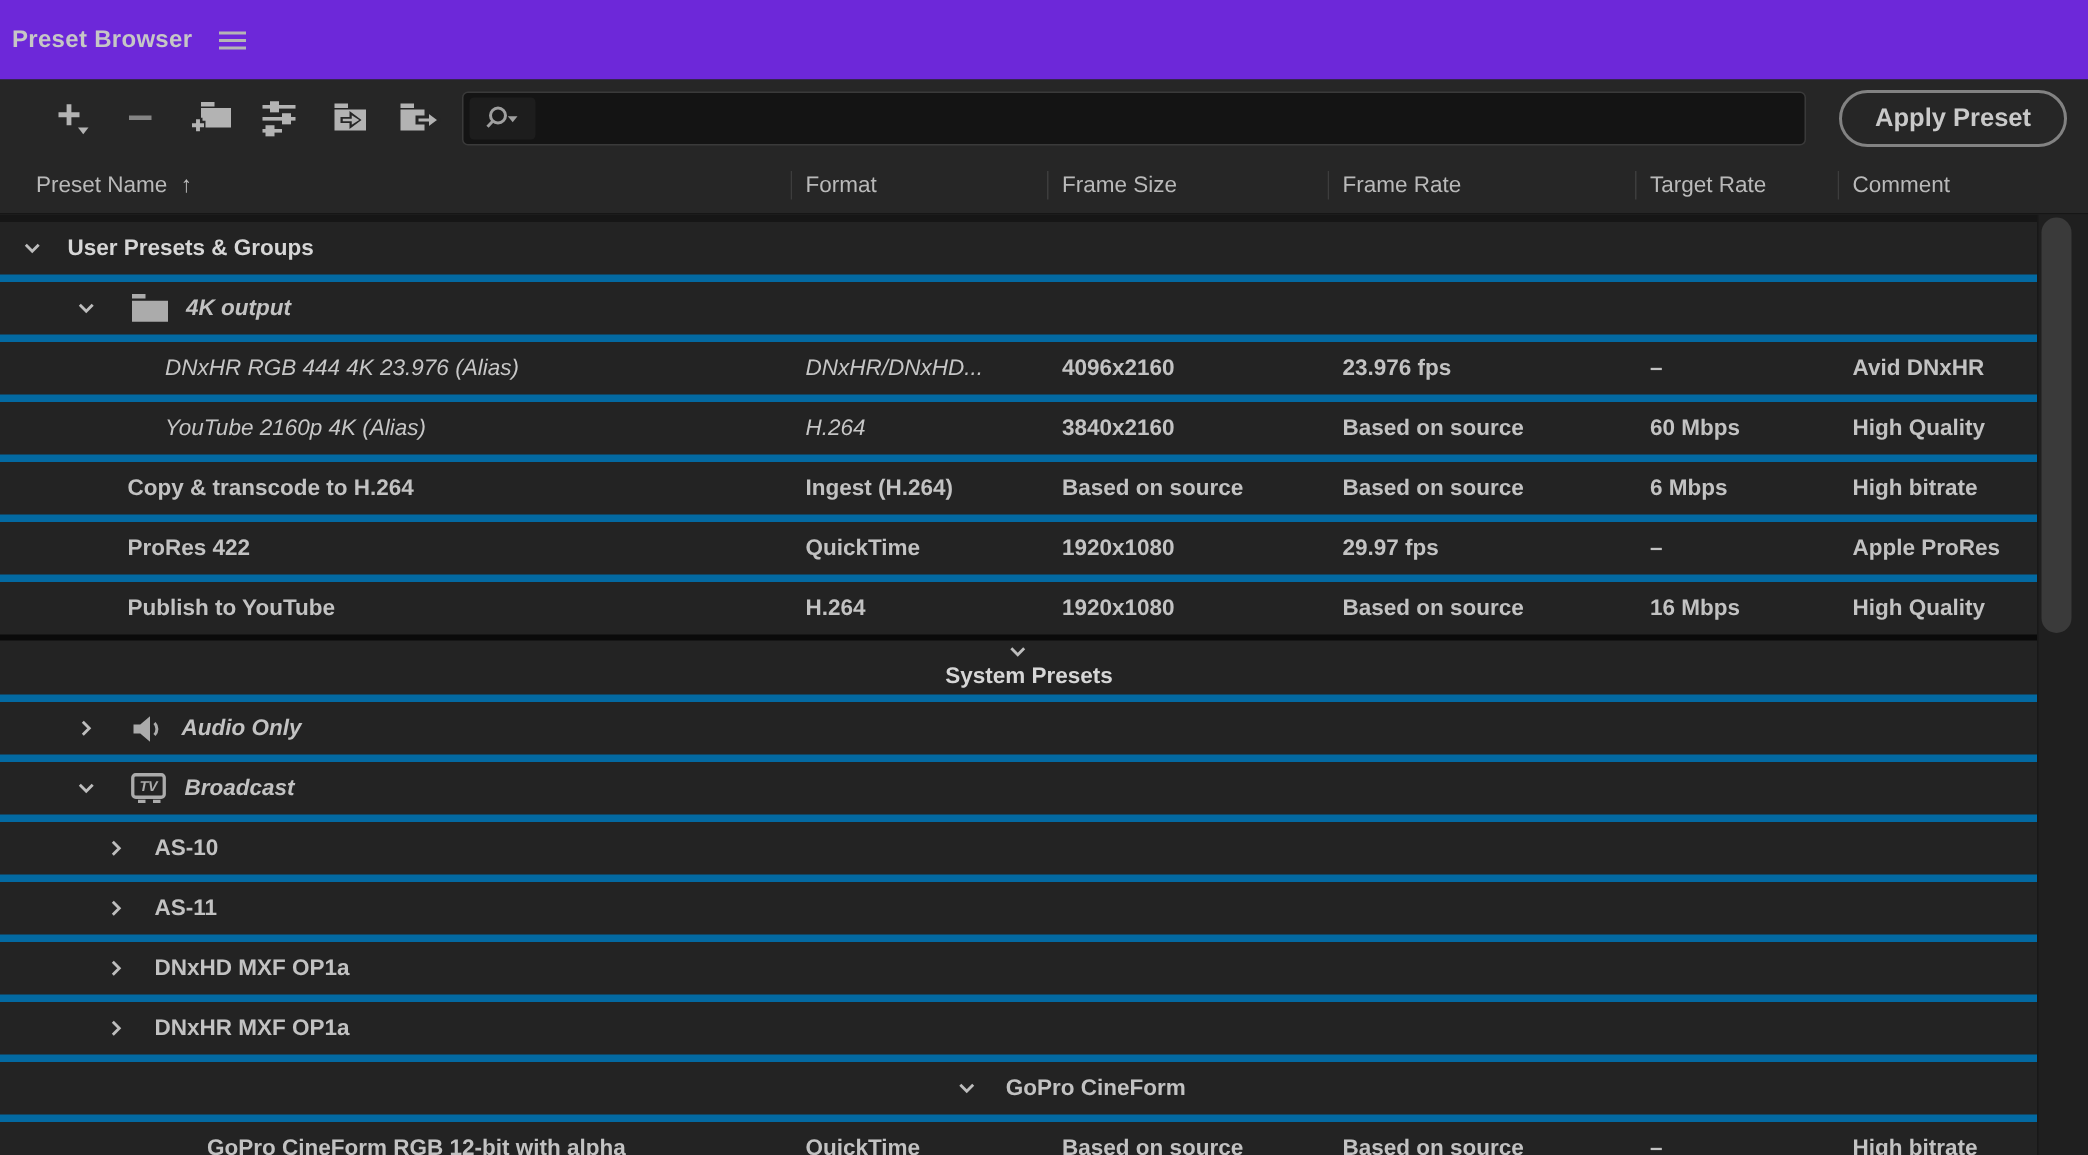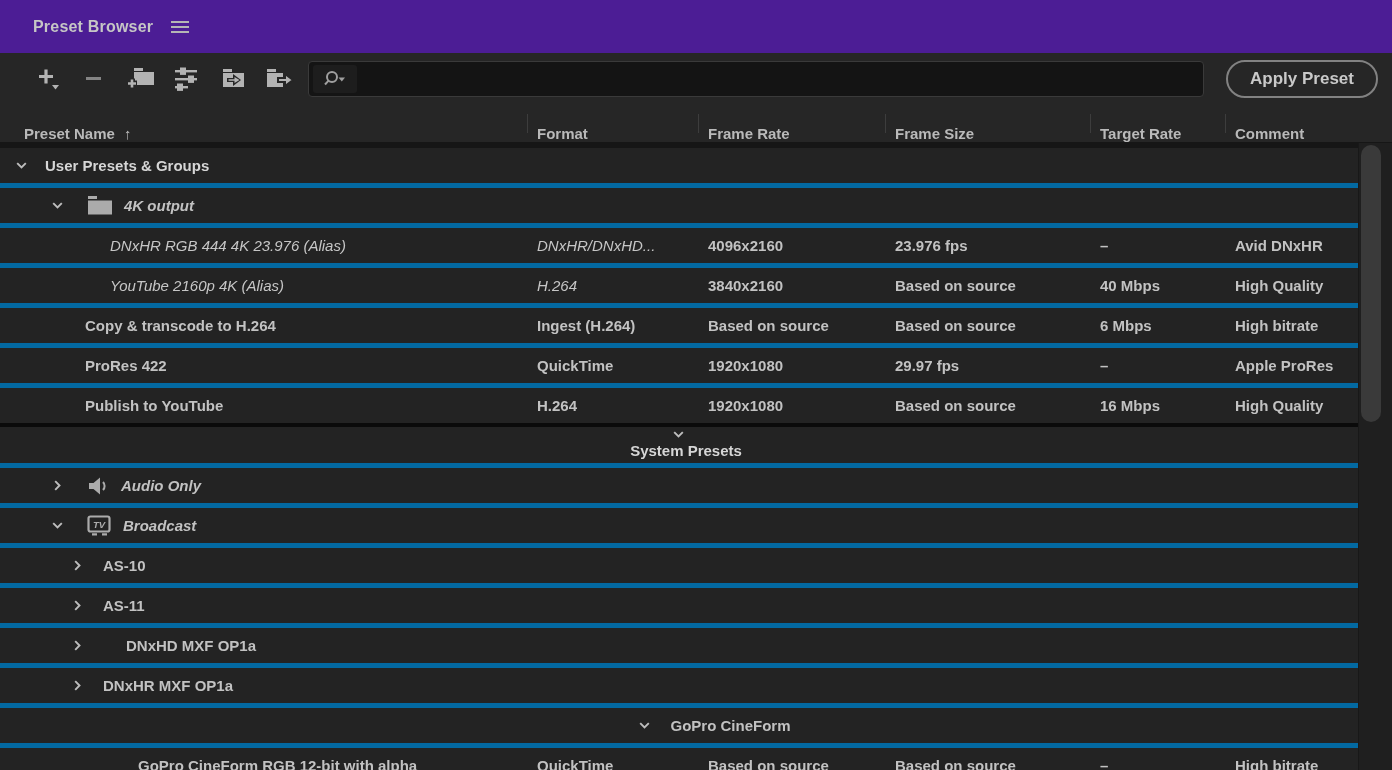--- a/index.html
+++ b/index.html
@@ -7,22 +7,22 @@
   body {
     background:#232323;
     font-family:"Liberation Sans", sans-serif;
     color:#c8c8c8;
     -webkit-font-smoothing:antialiased;
   }
   .panel { position:relative; width:1392px; height:770px; background:#232323; }
 
   
   .titlebar {
-    height:53px; background:#4c1d95;
-    display:flex; align-items:center; padding-left:33px; gap:18px;
+    height:53px; background:#6d28d9;
+    display:flex; align-items:center; padding-left:8px; gap:18px;
   }
   .title { font-size:16px; font-weight:700; color:#c6c6c6; letter-spacing:.2px; }
   .panel-menu { display:flex; align-items:center; cursor:pointer; }
 
   
   .toolbar {
     height:51px; background:#262626;
     display:flex; align-items:center; padding:0 12px 0 26px;
   }
   .tool-group { display:flex; align-items:center; }
@@ -53,22 +53,22 @@
   
   .grid-cols {
     display:grid;
     grid-template-columns:527px 171px 187px 205px 135px 1fr;
   }
   .header-row {
     height:39px; background:#262626; border-bottom:1px solid #161616;
     align-items:center;
   }
   .header-cell {
-    position:relative; display:flex; align-items:flex-end; height:100%;
-    font-size:15px; font-weight:700; color:#b9b9b9; padding-left:10px;
+    position:relative; display:flex; align-items:center; height:100%;
+    font-size:15px; font-weight:400; color:#b9b9b9; padding-left:10px;
     white-space:nowrap; overflow:hidden; cursor:pointer;
   }
   .header-cell:first-child { padding-left:24px; }
   .header-cell + .header-cell::before {
     content:""; position:absolute; left:0; top:10px; bottom:9px; width:1px; background:#3d3d3d;
   }
   .sort-arrow { margin-left:9px; font-size:15px; color:#bcbcbc; }
 
   
   .list { position:absolute; top:143px; bottom:0; left:0; right:0; background:#232323; overflow:hidden; }
@@ -193,24 +193,24 @@
 
   <div class="header-row grid-cols">
       <div class="header-cell">
         <span>Preset Name</span>
         <span class="sort-arrow">↑</span>
       </div>
       <div class="header-cell">
         <span>Format</span>
       </div>
       <div class="header-cell">
+        <span>Frame Size</span>
+      </div>
+      <div class="header-cell">
         <span>Frame Rate</span>
-      </div>
-      <div class="header-cell">
-        <span>Frame Size</span>
       </div>
       <div class="header-cell">
         <span>Target Rate</span>
       </div>
       <div class="header-cell">
         <span>Comment</span>
       </div>
     </div>
 
   <div class="list">
@@ -245,21 +245,21 @@
           <div class="cell">–</div>
           <div class="cell">Avid DNxHR</div>
         </div>
         <div class="row grid-cols preset l2">
           <div class="cell name italic">
             <span class="label">YouTube 2160p 4K (Alias)</span>
           </div>
           <div class="cell italic">H.264</div>
           <div class="cell">3840x2160</div>
           <div class="cell">Based on source</div>
-          <div class="cell">40 Mbps</div>
+          <div class="cell">60 Mbps</div>
           <div class="cell">High Quality</div>
         </div>
         <div class="row grid-cols preset l1">
           <div class="cell name">
             <span class="label">Copy &amp; transcode to H.264</span>
           </div>
           <div class="cell">Ingest (H.264)</div>
           <div class="cell">Based on source</div>
           <div class="cell">Based on source</div>
           <div class="cell">6 Mbps</div>
@@ -328,21 +328,21 @@
         </div>
         <div class="row grid-cols group l2">
           <div class="cell name" style="grid-column: 1 / -1;">
             <svg class="chev" width="15" height="15" viewBox="0 0 15 15">
               <path d="M5.2 3.2l4.3 4.3-4.3 4.3" fill="none" stroke="#bdbdbd" stroke-width="1.9"></path>
             </svg>
             <span class="label">AS-11</span>
           </div>
         </div>
         <div class="row grid-cols group l2">
-          <div class="cell name" style="grid-column: 1 / -1; gap: 23px;">
+          <div class="cell name" style="grid-column: 1 / -1;">
             <svg class="chev" width="15" height="15" viewBox="0 0 15 15">
               <path d="M5.2 3.2l4.3 4.3-4.3 4.3" fill="none" stroke="#bdbdbd" stroke-width="1.9"></path>
             </svg>
             <span class="label">DNxHD MXF OP1a</span>
           </div>
         </div>
         <div class="row grid-cols group l2">
           <div class="cell name" style="grid-column: 1 / -1;">
             <svg class="chev" width="15" height="15" viewBox="0 0 15 15">
               <path d="M5.2 3.2l4.3 4.3-4.3 4.3" fill="none" stroke="#bdbdbd" stroke-width="1.9"></path>

